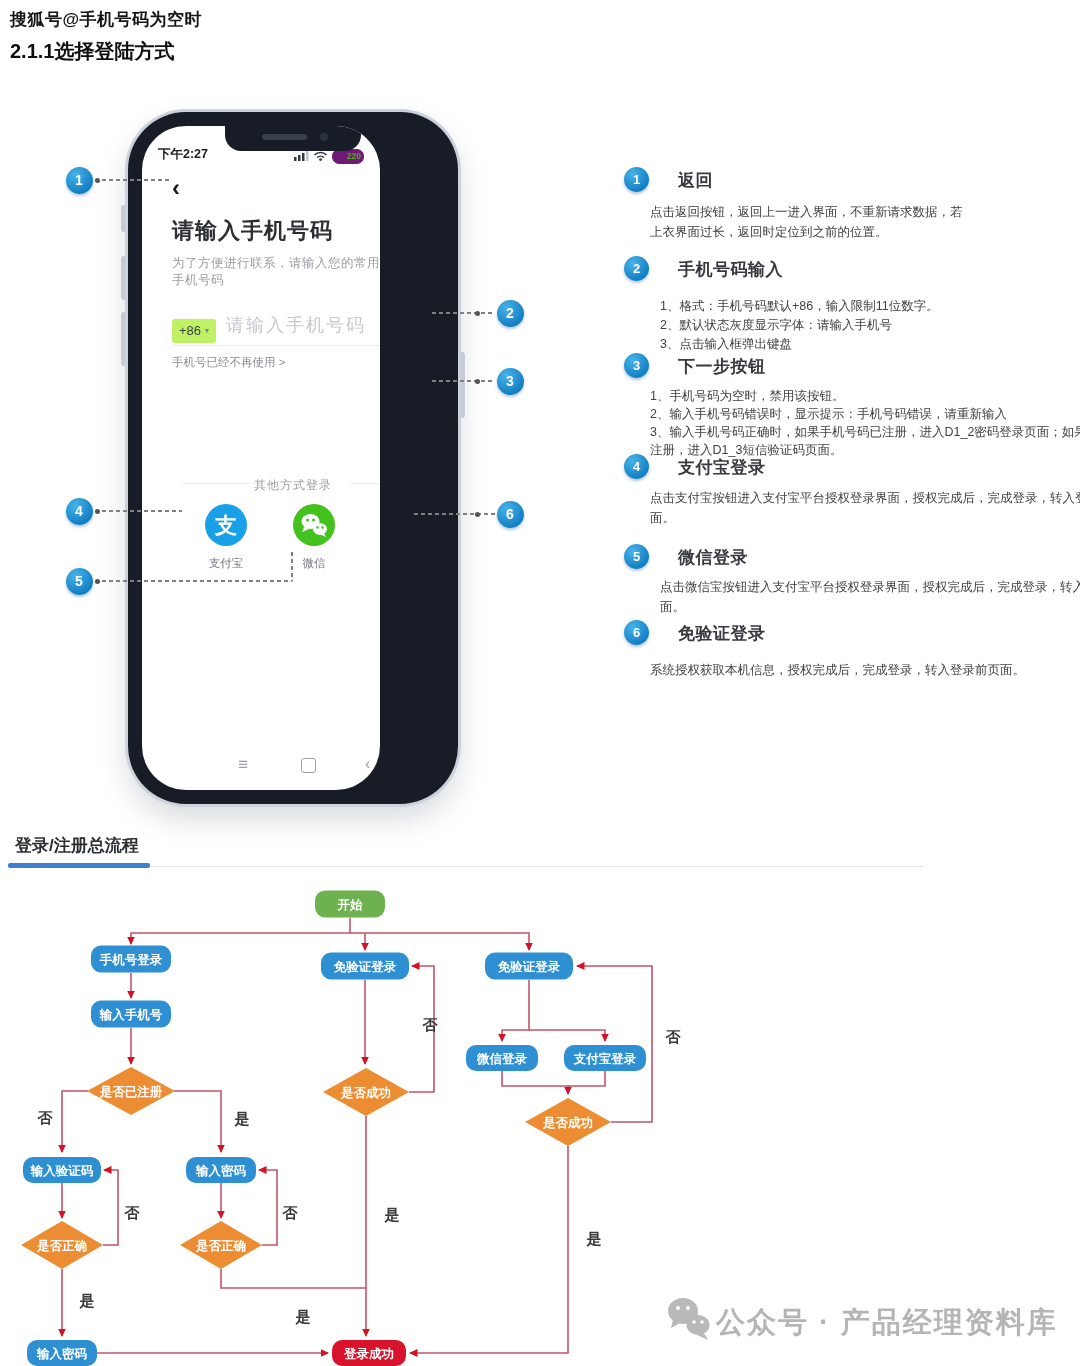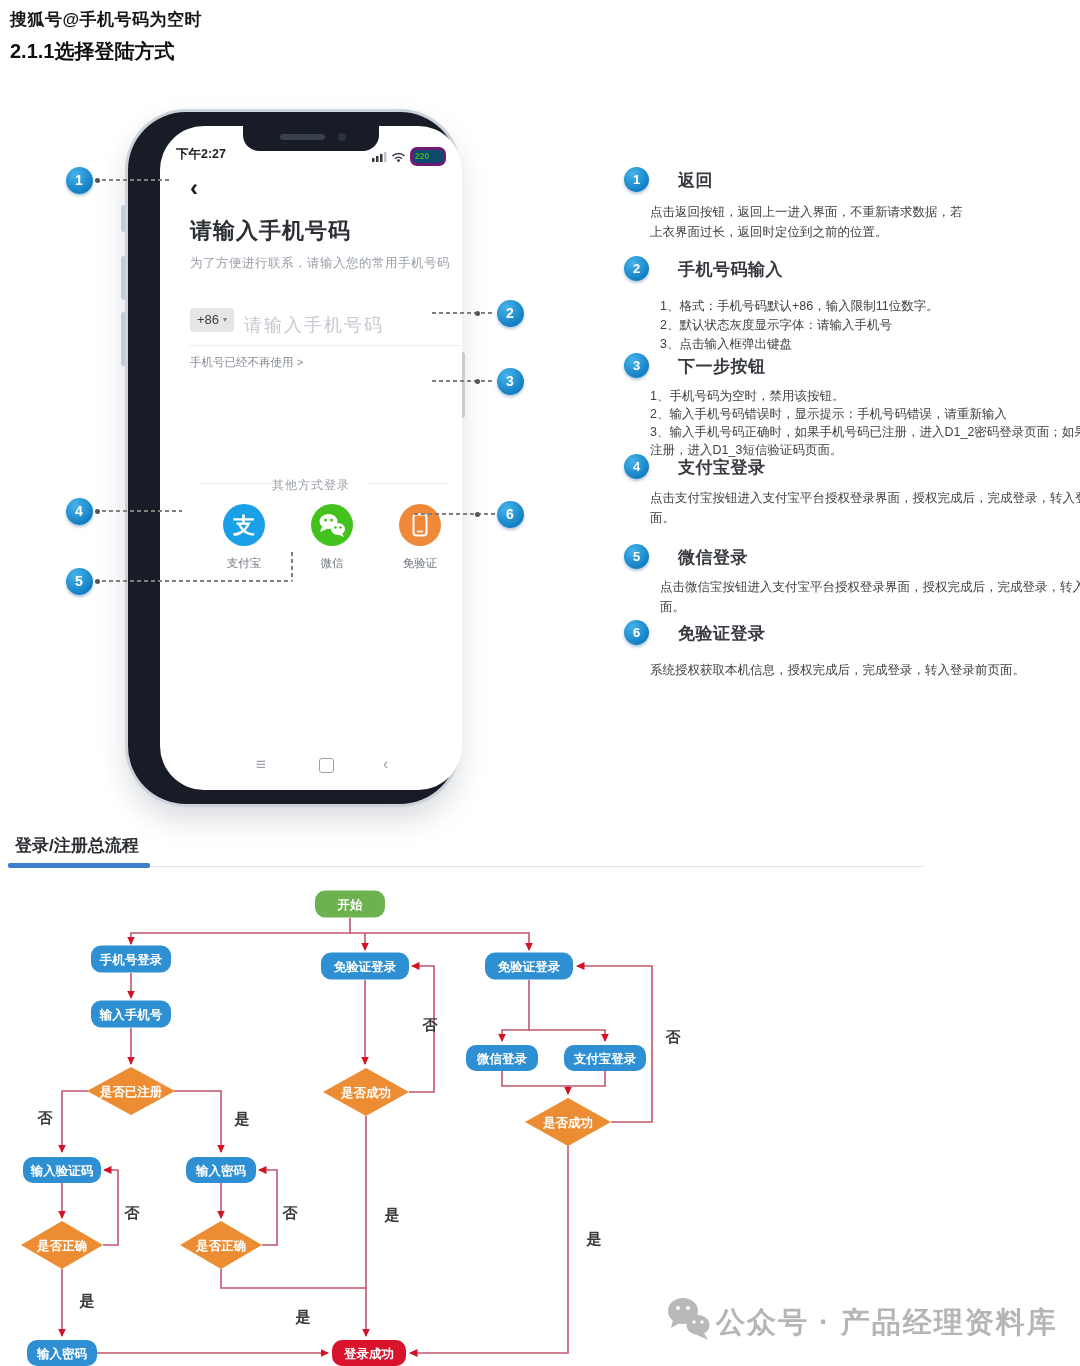--- a/index.html
+++ b/index.html
@@ -8,32 +8,32 @@
   .abs{position:absolute;}
 
   
   .wm-top{left:10px;top:8px;font-size:17px;font-weight:800;color:#161616;letter-spacing:.5px;}
   .h1{left:10px;top:38px;font-size:20px;font-weight:800;color:#0f0f0f;}
 
   
   .phone{left:128px;top:112px;width:330px;height:692px;background:#171c26;border-radius:58px;
          box-shadow:0 0 0 3px #ccd2da,0 14px 30px rgba(30,40,60,.18);}
   .sidebtn{background:#d3d8e0;border-radius:3px;}
-  .screen{position:absolute;left:14px;top:14px;width:302px;height:664px;background:#fff;border-radius:44px;overflow:hidden;margin-left:18px;}
+  .screen{position:absolute;left:14px;top:14px;width:238px;height:664px;background:#fff;border-radius:44px;overflow:hidden;}
   .notch{position:absolute;left:83px;top:0;width:136px;height:25px;background:#171c26;border-radius:0 0 16px 16px;}
   .speaker{position:absolute;left:37px;top:8px;width:45px;height:6px;background:#39404d;border-radius:3px;}
   .cam{position:absolute;left:95px;top:7px;width:8px;height:8px;background:#2c3340;border-radius:50%;}
   .status-time{position:absolute;left:16px;top:20px;font-size:12.5px;font-weight:700;color:#1b1f24;}
   .status-icons{position:absolute;right:16px;top:21px;display:flex;align-items:center;gap:4px;}
-  .battery{display:inline-block;min-width:26px;height:13px;line-height:13px;border:3px solid #701a75;border-radius:7px;
-           background:#0c4a6e;color:#53aa28;font-size:8.5px;font-weight:700;text-align:left;padding:0 2px;}
+  .battery{display:inline-block;min-width:26px;height:13px;line-height:13px;border:1px solid #701a75;border-radius:7px;
+           background:#701a75;color:#53aa28;font-size:8.5px;font-weight:700;text-align:right;padding:0 2px;}
   .back{position:absolute;left:30px;top:52px;font-size:24px;font-weight:600;color:#17191c;line-height:20px;}
   .p-title{position:absolute;left:30px;top:90px;font-size:22px;font-weight:800;color:#2c3035;letter-spacing:1px;}
   .p-sub{position:absolute;left:30px;top:129px;font-size:12.5px;color:#989ea6;letter-spacing:.5px;}
-  .cc-chip{position:absolute;left:30px;top:182px;height:24px;line-height:24px;padding:0 7px;background:#e5e5e5;border-radius:3px;
+  .cc-chip{position:absolute;left:30px;top:193px;height:24px;line-height:24px;padding:0 7px;background:#bef264;border-radius:3px;
            font-size:13px;color:#3a3e44;}
   .cc-chip .caret{font-size:8px;color:#7a8088;margin-left:4px;vertical-align:2px;}
   .ph-placeholder{position:absolute;left:84px;top:187px;font-size:18px;color:#c6cad0;letter-spacing:2px;}
   .input-underline{position:absolute;left:30px;top:219px;width:270px;height:1px;background:#ececec;}
   .p-link{position:absolute;left:30px;top:229px;font-size:11.5px;color:#878d95;}
   .next-btn{position:absolute;left:30px;top:252px;width:270px;height:33px;background:#d9dadb;border-radius:2px;
             text-align:center;line-height:33px;font-size:15px;color:#bdc2c7;letter-spacing:3px;}
   .div-line{position:absolute;top:357px;width:80px;height:1px;background:#ededed;}
   .div-text{position:absolute;left:0;top:351px;width:302px;text-align:center;font-size:12px;color:#9aa0a7;letter-spacing:1px;}
   .method{position:absolute;width:42px;text-align:center;}

